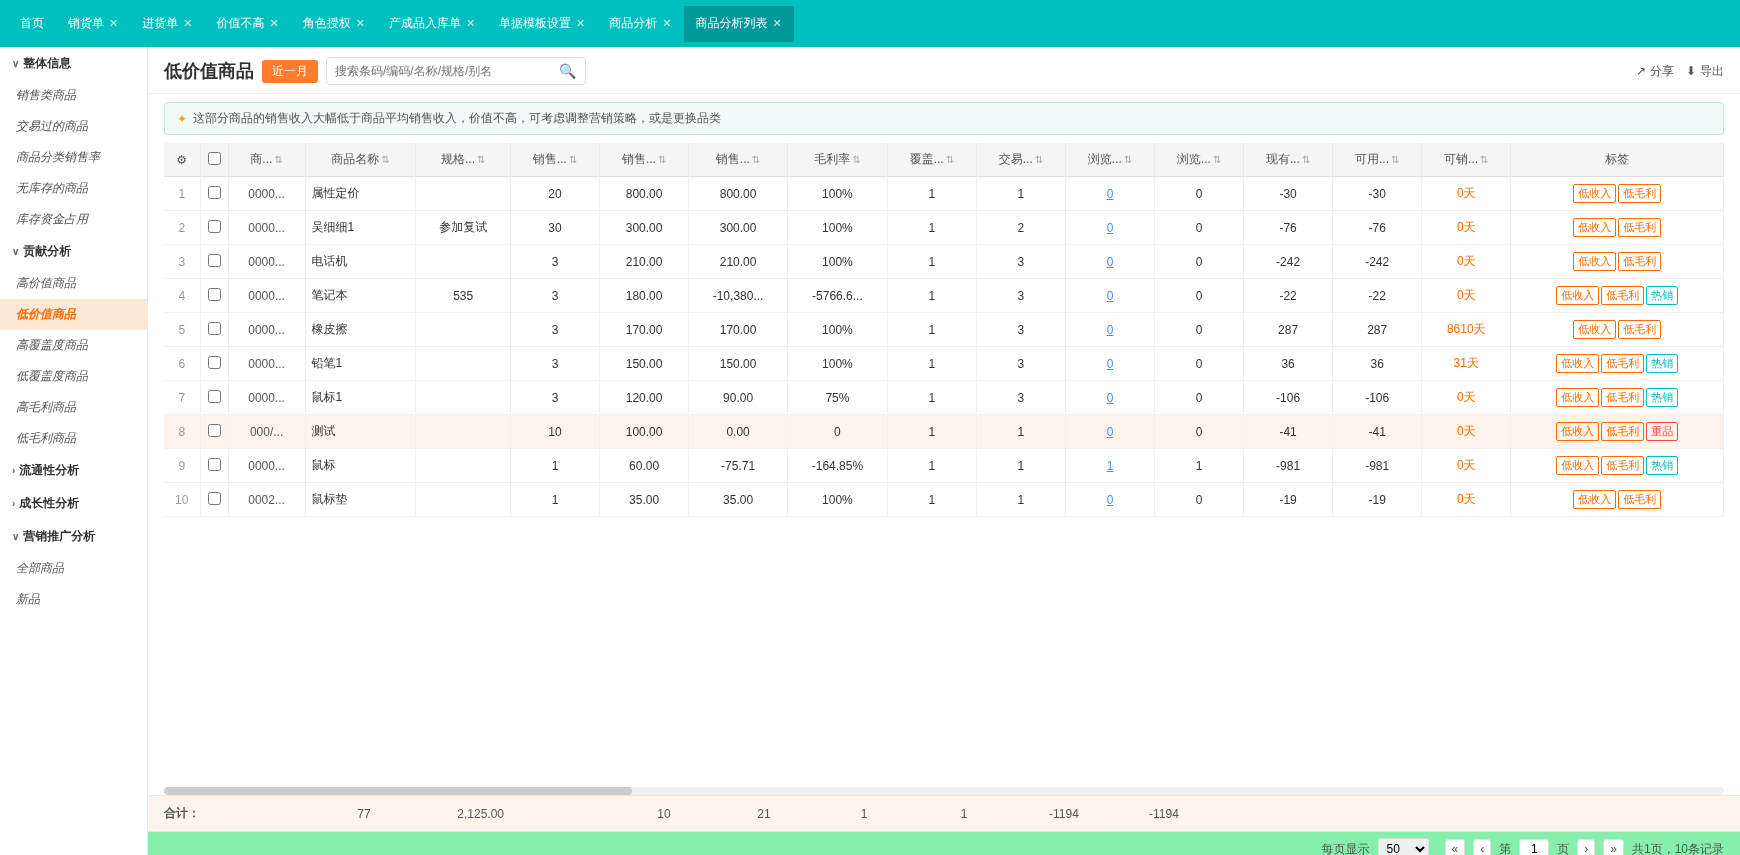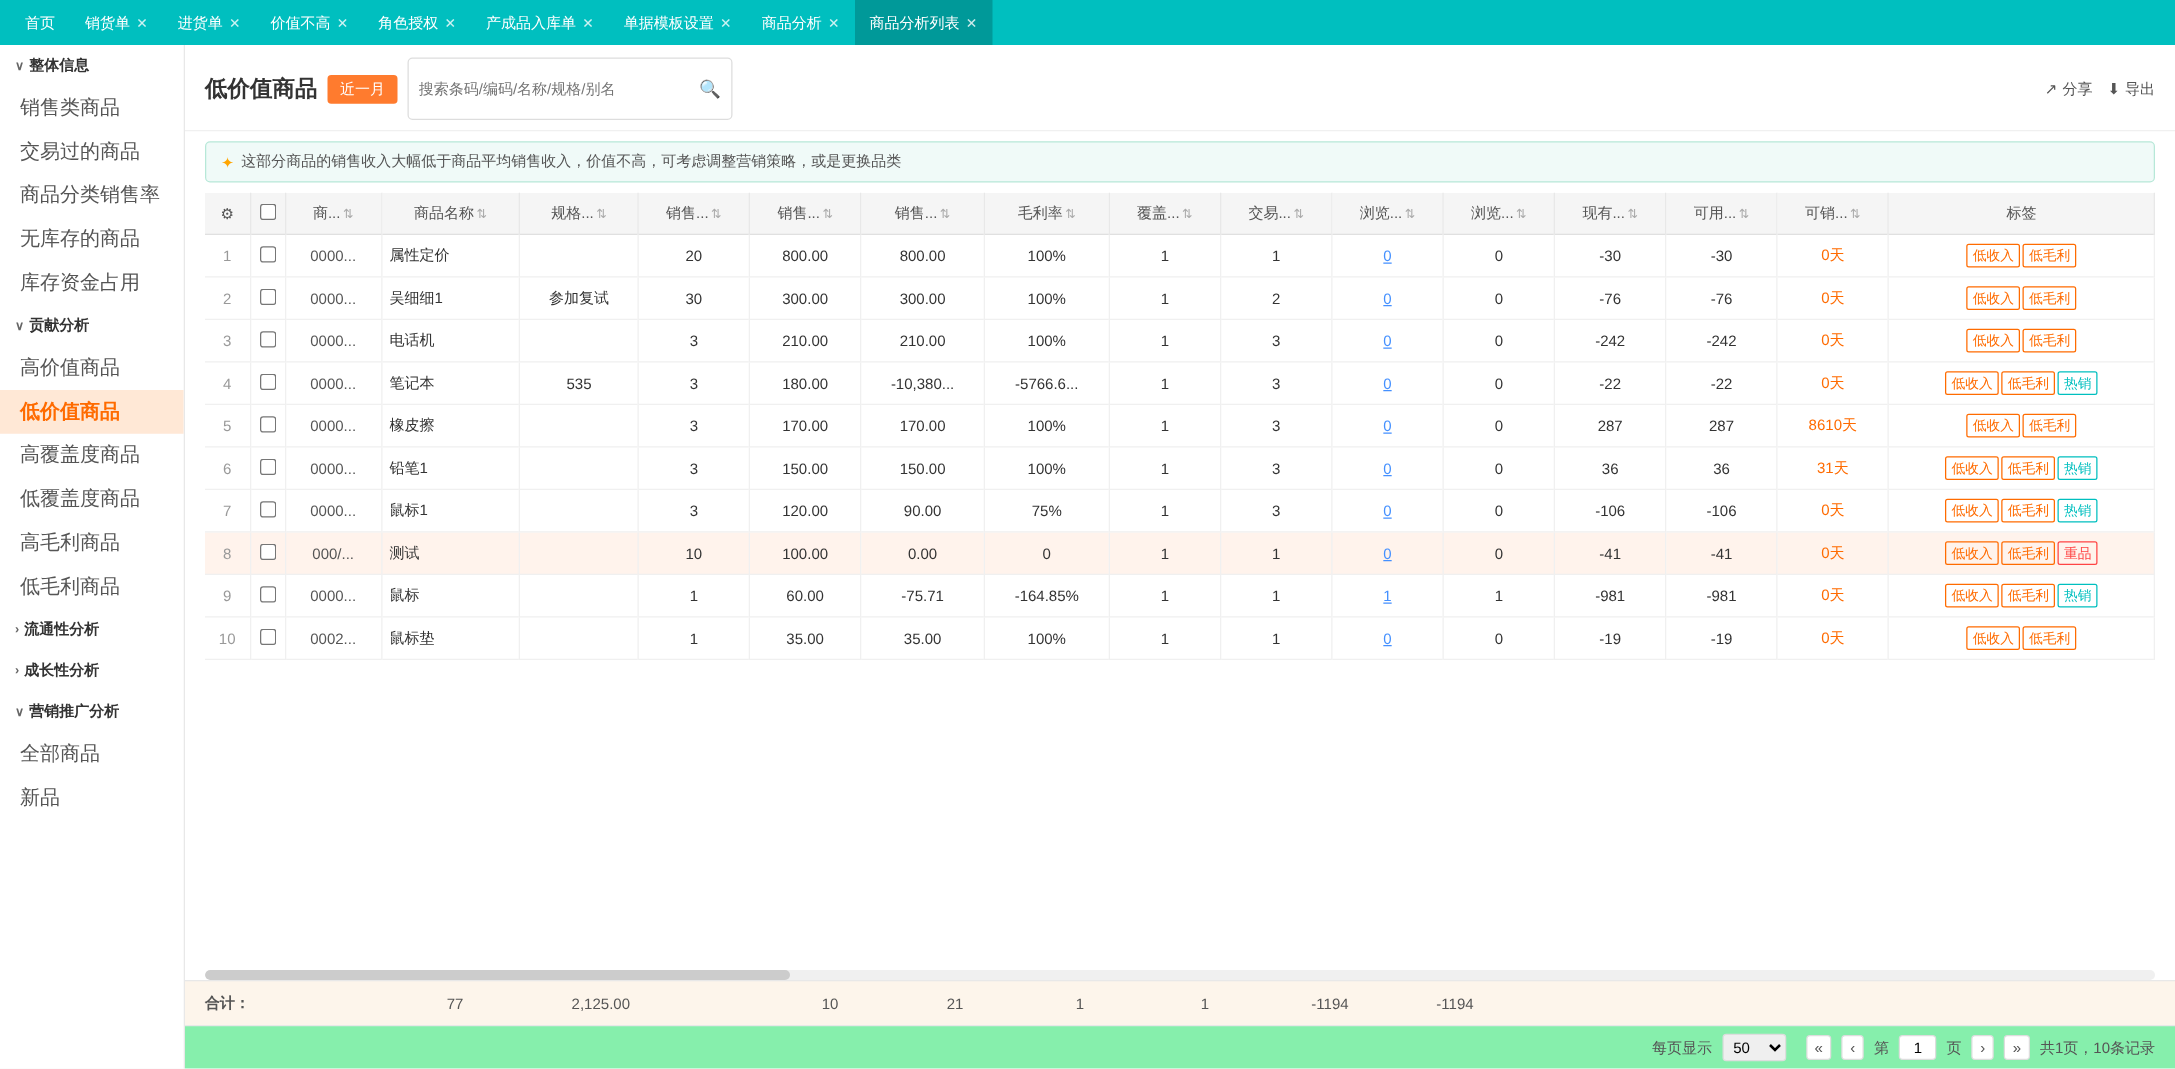--- a/index.html
+++ b/index.html
@@ -1,21 +1,21 @@
 <!DOCTYPE html>
 <html><head>
   <meta charset="utf-8">
   <style>
     * { box-sizing: border-box; margin: 0; padding: 0; font-family: 'Microsoft YaHei', Arial, sans-serif; font-size: 12px; }
     body { background: #f5f5f5; overflow: hidden; }
 
     
     .top-nav {
       background: #00bfbf;
-      height: 36px;
+      height: 47px;
       display: flex;
       align-items: center;
       padding: 0 8px;
       gap: 0;
     }
     .top-nav .nav-item {
       color: #fff;
       padding: 0 12px;
       height: 36px;
       display: flex;
@@ -55,24 +55,25 @@
       display: flex;
       align-items: center;
       gap: 4px;
       cursor: pointer;
     }
     .sidebar-group-header .toggle { font-size: 10px; color: #666; }
     .sidebar-item {
       padding: 7px 16px;
       color: #555;
       cursor: pointer;
-      font-size: 16px;
+      font-size: 12px;
       white-space: nowrap;
       overflow: hidden;
       text-overflow: ellipsis;
+      font-style: italic;
     }
     .sidebar-item.active {
       background: #ffe8d6;
       color: #ff6b00;
       font-weight: bold;
     }
 
     
     .content-area {
       flex: 1;
@@ -102,21 +103,21 @@
       border-radius: 3px;
       padding: 3px 10px;
       font-size: 12px;
       cursor: pointer;
     }
     .search-box {
       display: flex;
       align-items: center;
       border: 1px solid #ddd;
       border-radius: 4px;
-      padding: 16px 8px;
+      padding: 5px 8px;
       gap: 4px;
       flex: 1;
       max-width: 260px;
     }
     .search-box input {
       border: none;
       outline: none;
       font-size: 12px;
       color: #999;
       width: 100%;

